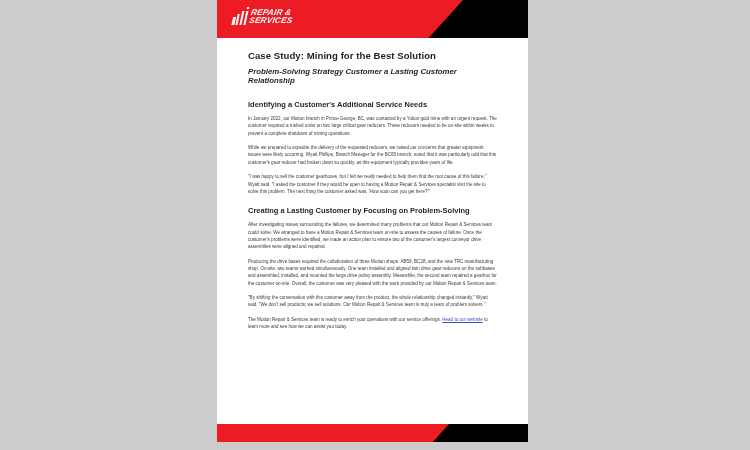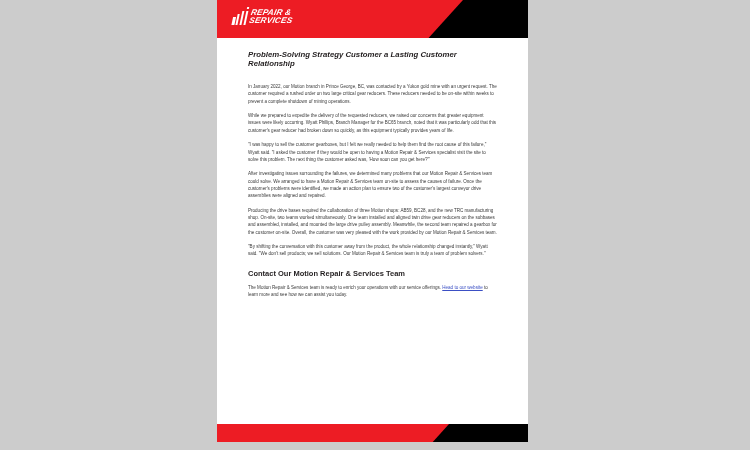--- a/index.html
+++ b/index.html
@@ -181,31 +181,33 @@
         </div>
         <div class="logo-text">
           <span>REPAIR &amp;</span>
           <span>SERVICES</span>
         </div>
       </div>
     </div>
 
     <div class="content">
 
+      <h1 class="doc-title">Case Study: Mining for the Best Solution</h1>
       <h2 class="doc-subtitle">Problem-Solving Strategy Customer a Lasting Customer Relationship</h2>
 
+      <h3 class="section-heading">Identifying a Customer's Additional Service Needs</h3>
       <p class="body-text">In January 2022, our Motion branch in Prince George, BC, was contacted by a Yukon gold mine with an urgent request. The customer required a rushed order on two large critical gear reducers. These reducers needed to be on-site within weeks to prevent a complete shutdown of mining operations.</p>
       <p class="body-text">While we prepared to expedite the delivery of the requested reducers, we raised our concerns that greater equipment issues were likely occurring. Wyatt Phillips, Branch Manager for the BC65 branch, noted that it was particularly odd that this customer's gear reducer had broken down so quickly, as this equipment typically provides years of life.</p>
       <p class="body-text">"I was happy to sell the customer gearboxes, but I felt we really needed to help them find the root cause of this failure," Wyatt said. "I asked the customer if they would be open to having a Motion Repair &amp; Services specialist visit the site to solve this problem. The next thing the customer asked was, 'How soon can you get here?'"</p>
 
+      <h3 class="section-heading spaced">Creating a Lasting Customer by Focusing on Problem-Solving</h3>
       <p class="body-text">After investigating issues surrounding the failures, we determined many problems that our Motion Repair &amp; Services team could solve. We arranged to have a Motion Repair &amp; Services team on-site to assess the causes of failure. Once the customer's problems were identified, we made an action plan to ensure two of the customer's largest conveyor drive assemblies were aligned and repaired.</p>
       <p class="body-text">Producing the drive bases required the collaboration of three Motion shops: AB59, BC28, and the new TRC manufacturing shop. On-site, two teams worked simultaneously. One team installed and aligned twin drive gear reducers on the subbases and assembled, installed, and mounted the large drive pulley assembly. Meanwhile, the second team repaired a gearbox for the customer on-site. Overall, the customer was very pleased with the work provided by our Motion Repair &amp; Services team.</p>
       <p class="body-text">"By shifting the conversation with this customer away from the product, the whole relationship changed instantly," Wyatt said. "We don't sell products; we sell solutions. Our Motion Repair &amp; Services team is truly a team of problem solvers."</p>
 
-      <h3 class="section-heading spaced">Contact Our Motion Repair &amp; Services Team</h3>
       <p class="body-text"><span>The Motion Repair &amp; Services team is ready to enrich your operations with our service offerings. </span><a class="weblink" href="#">Head to our website</a><span> to learn more and see how we can assist you today.</span></p>
 
     </div>
 
     <div class="footer-band">
       <div class="footer-red"></div>
     </div>
 
   </div>
 

